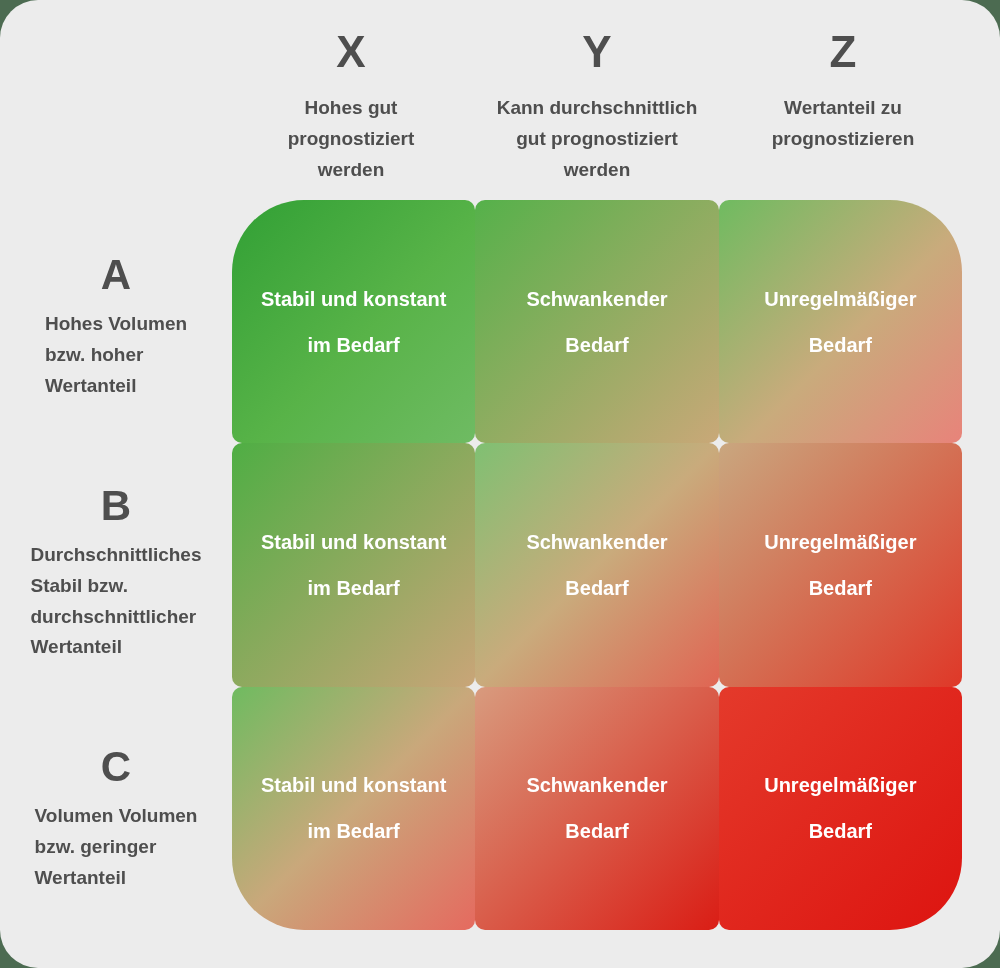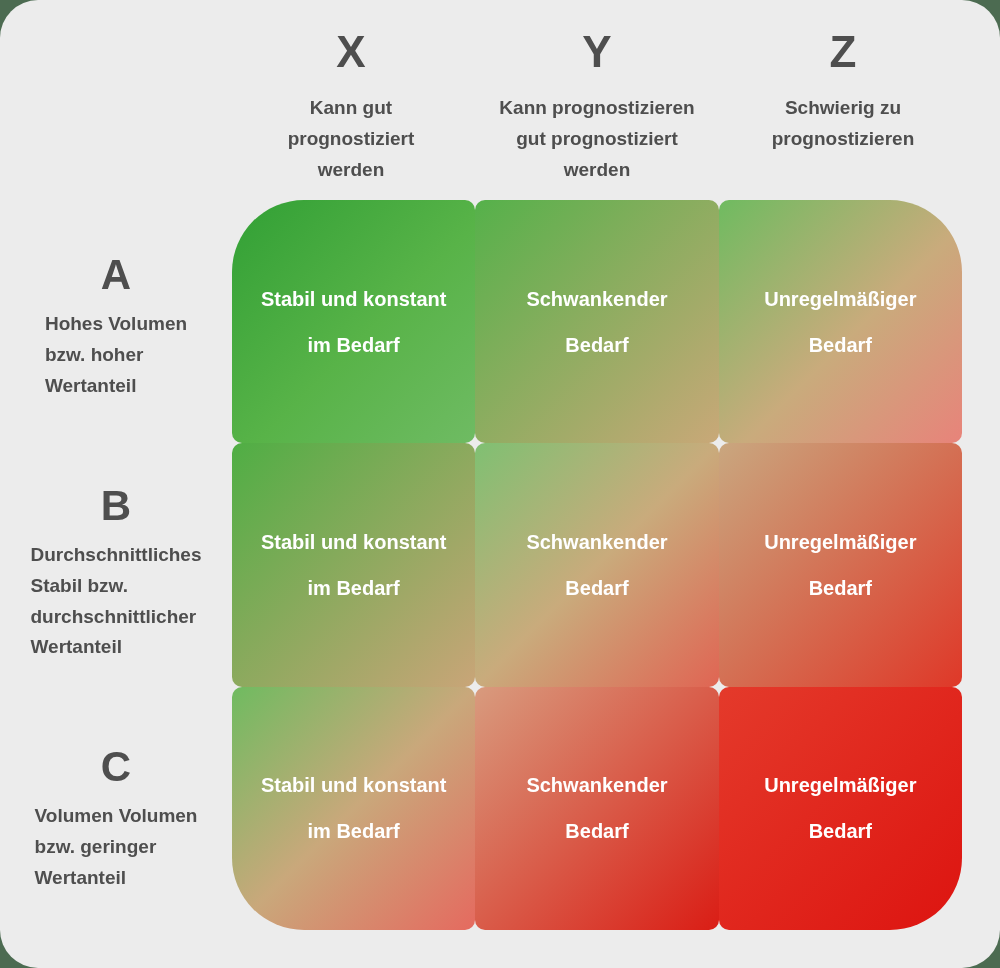--- a/index.html
+++ b/index.html
@@ -83,33 +83,33 @@
 </head>
 <body>
 
 <div class="card">
 
   <div class="header-row">
     <div class="spacer-left"></div>
     <div class="header-cols">
       <div class="col-header">
         <div class="col-letter">X</div>
-        <div class="col-desc">Kann gut
+        <div class="col-desc">Hohes gut
 prognostiziert
 werden</div>
       </div>
       <div class="col-header">
         <div class="col-letter">Y</div>
-        <div class="col-desc">Kann prognostizieren
+        <div class="col-desc">Kann durchschnittlich
 gut prognostiziert
 werden</div>
       </div>
       <div class="col-header">
         <div class="col-letter">Z</div>
-        <div class="col-desc">Schwierig zu
+        <div class="col-desc">Wertanteil zu
 prognostizieren</div>
       </div>
     </div>
     <div class="spacer-right"></div>
   </div>
 
   <div class="body-row">
 
     <div class="row-labels">
       <div class="row-label">

